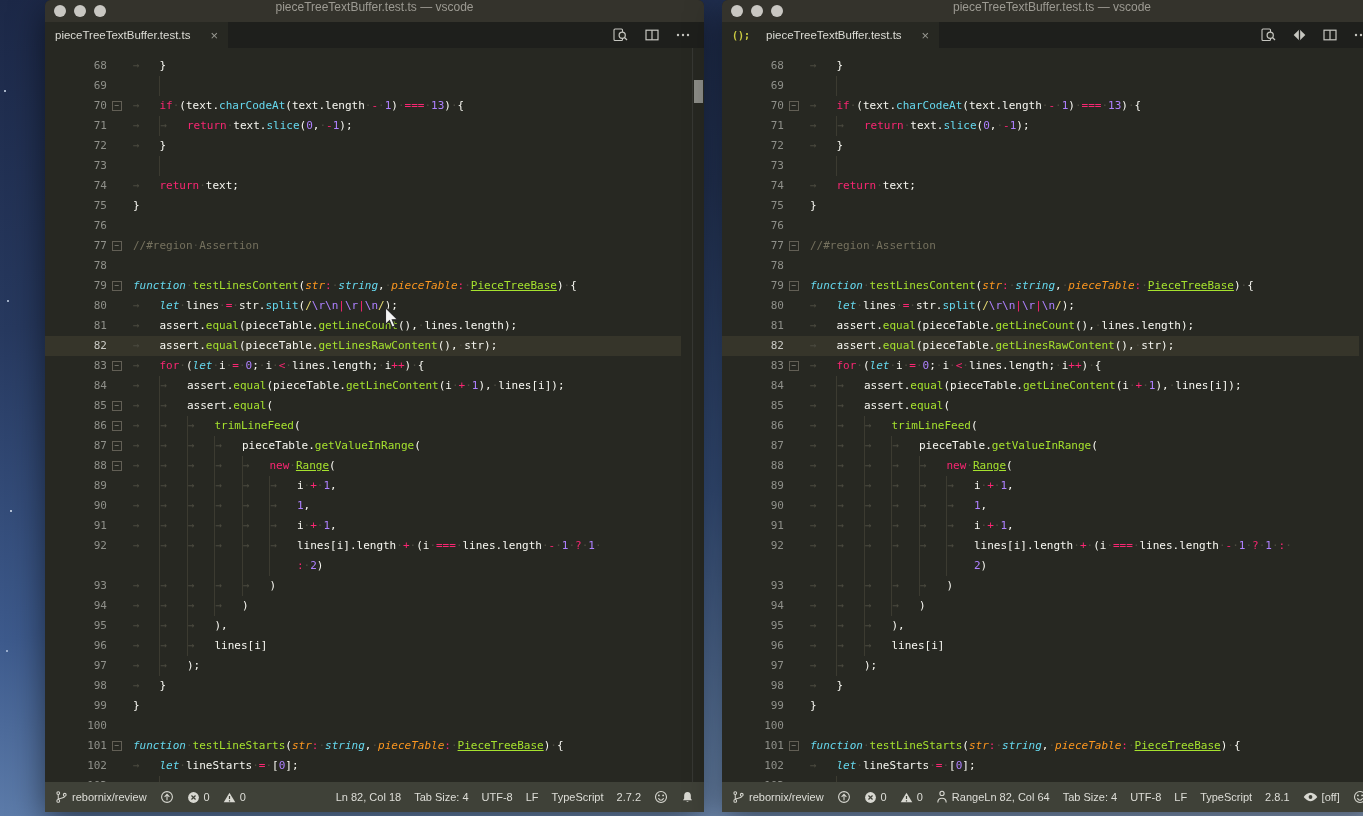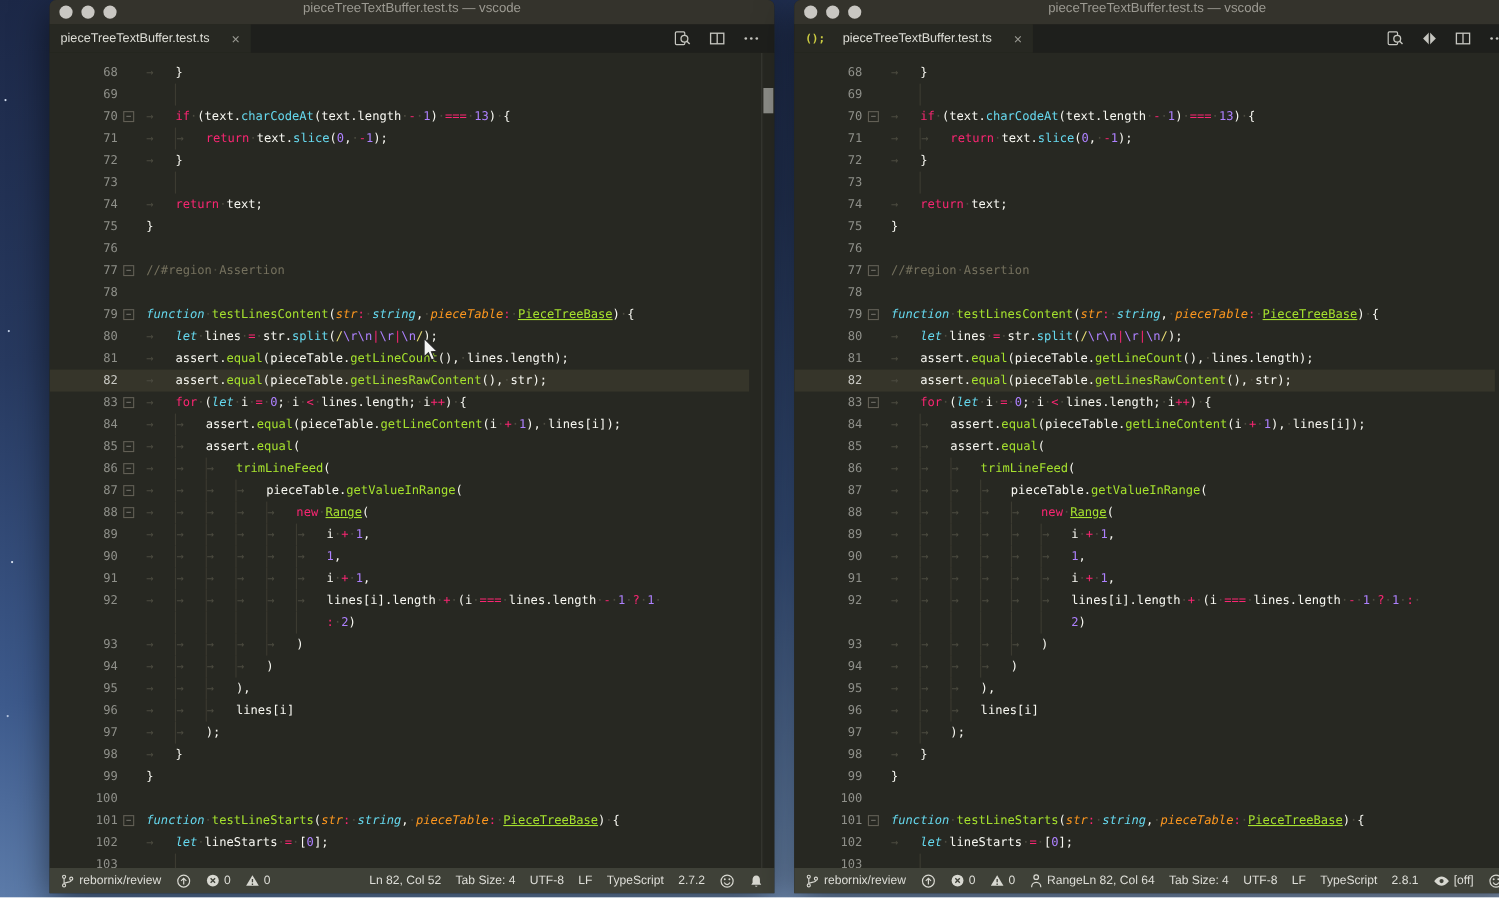--- a/index.html
+++ b/index.html
@@ -38,21 +38,21 @@
   .tc{display:inline-block;width:4ch;color:#4c4b40;height:20px;vertical-align:top;}
   .tc.gl{border-left:1px solid #3c3b31;}
   .ws{color:#4c4b40;}
   .tk-w{color:#f8f8f2;} .tk-k{color:#f92672;}
   .tk-t{color:#66d9ef;font-style:italic;} .tk-c{color:#66d9ef;}
   .tk-g{color:#a6e22e;} .tk-gu{color:#a6e22e;text-decoration:underline;}
   .tk-o{color:#fd971f;font-style:italic;} .tk-n{color:#ae81ff;}
   .tk-y{color:#e6db74;} .tk-cm{color:#75715e;}
   .vscroll{position:absolute;top:0;right:0;bottom:0;width:11px;border-left:1px solid rgba(255,255,255,.08);}
   .vslider{position:absolute;top:32px;left:1px;right:1px;height:23px;background:rgba(222,222,218,.55);}
-  .statusbar{height:23px;background:#3f4138;display:flex;align-items:center;flex:none;
+  .statusbar{height:30px;background:#3f4138;display:flex;align-items:center;flex:none;
     font:11px "Liberation Sans",sans-serif;color:#dedeD8;padding:0 10px;}
   .st-left,.st-right{display:flex;align-items:center;gap:13px;}
   .st-right{margin-left:auto;}
   .st-item{display:flex;align-items:center;gap:4px;white-space:nowrap;}
   .st-item .icon{display:flex;align-items:center;}
   .mousecursor{position:absolute;left:384px;top:306px;z-index:9;}
 </style>
 </head>
 <body>
 
@@ -176,21 +176,21 @@
               <svg width="13" height="13" viewBox="0 0 14 14">
                 <path d="M7 1.8L13.2 12H.8Z" fill="#d8d8d1"></path>
                 <path d="M7 5.4v3.2M7 10v1.3" stroke="#3f4138" stroke-width="1.3"></path>
               </svg>
             </span>
             <span>0</span>
           </span>
         </div>
       <div class="st-right">
           <span class="st-item">
-            <span>Ln 82, Col 52</span>
+            <span>Ln 82, Col 18</span>
           </span>
           <span class="st-item">
             <span>Tab Size: 4</span>
           </span>
           <span class="st-item">
             <span>UTF-8</span>
           </span>
           <span class="st-item">
             <span>LF</span>
           </span>

